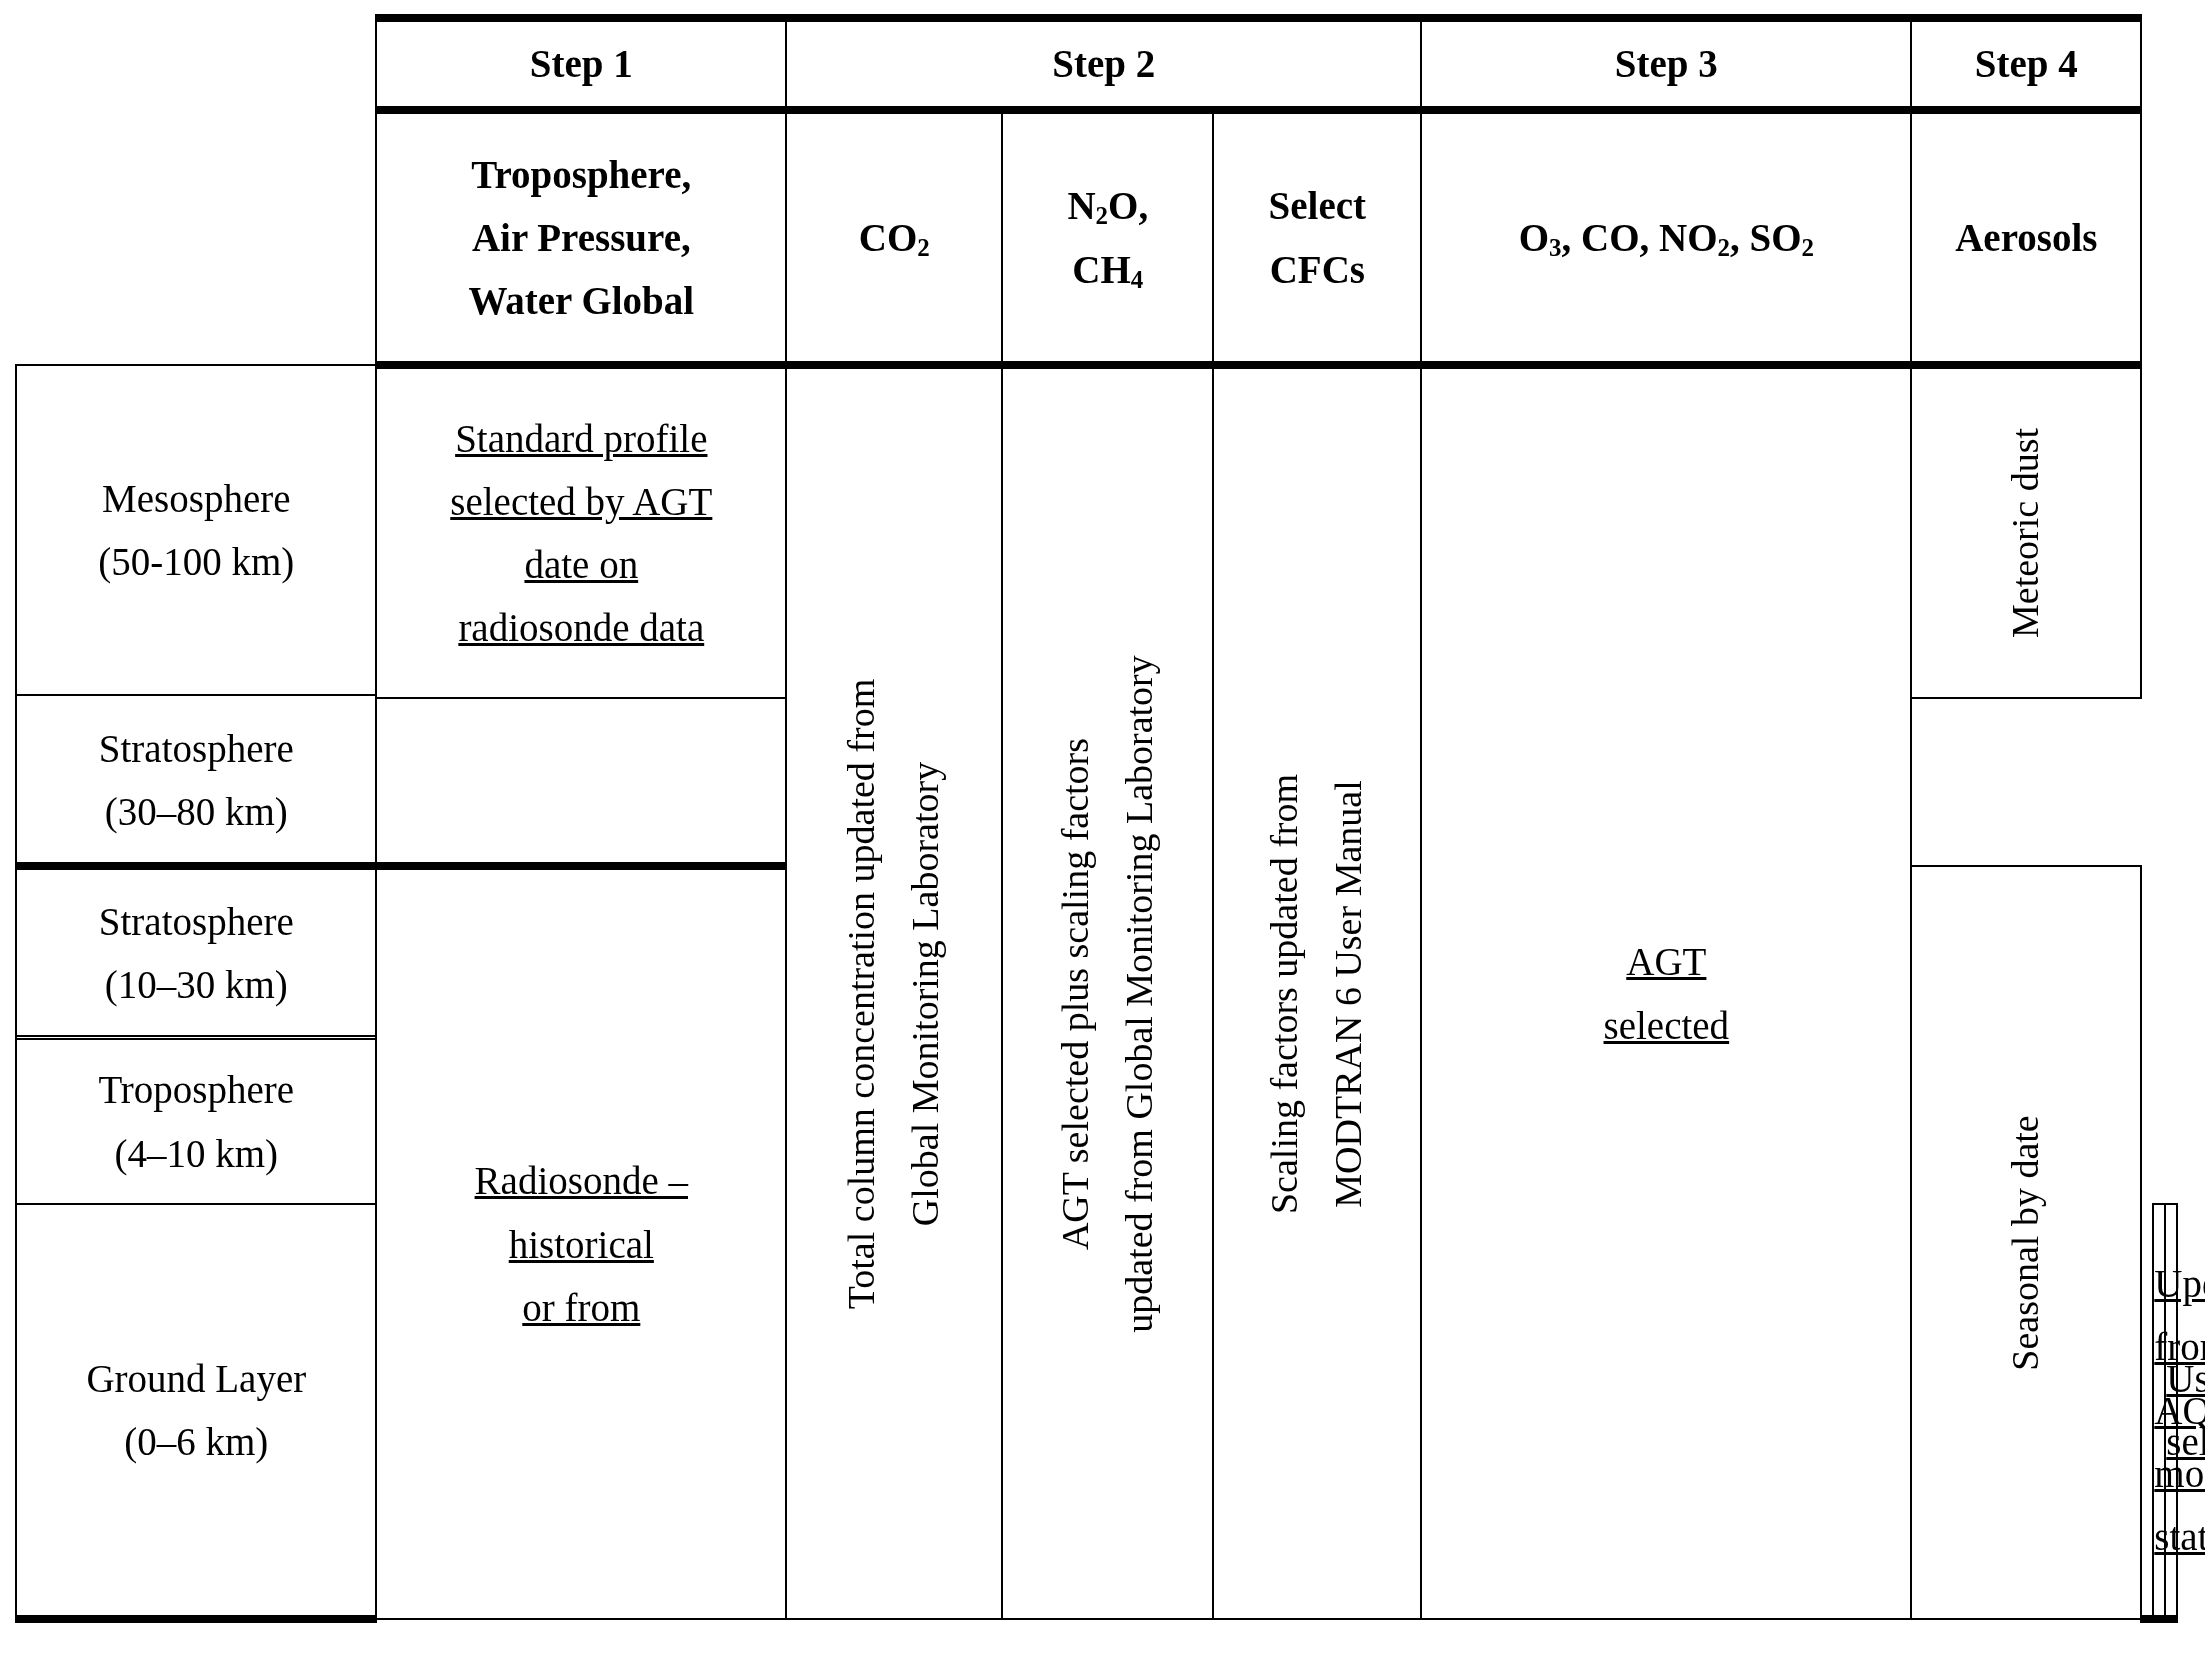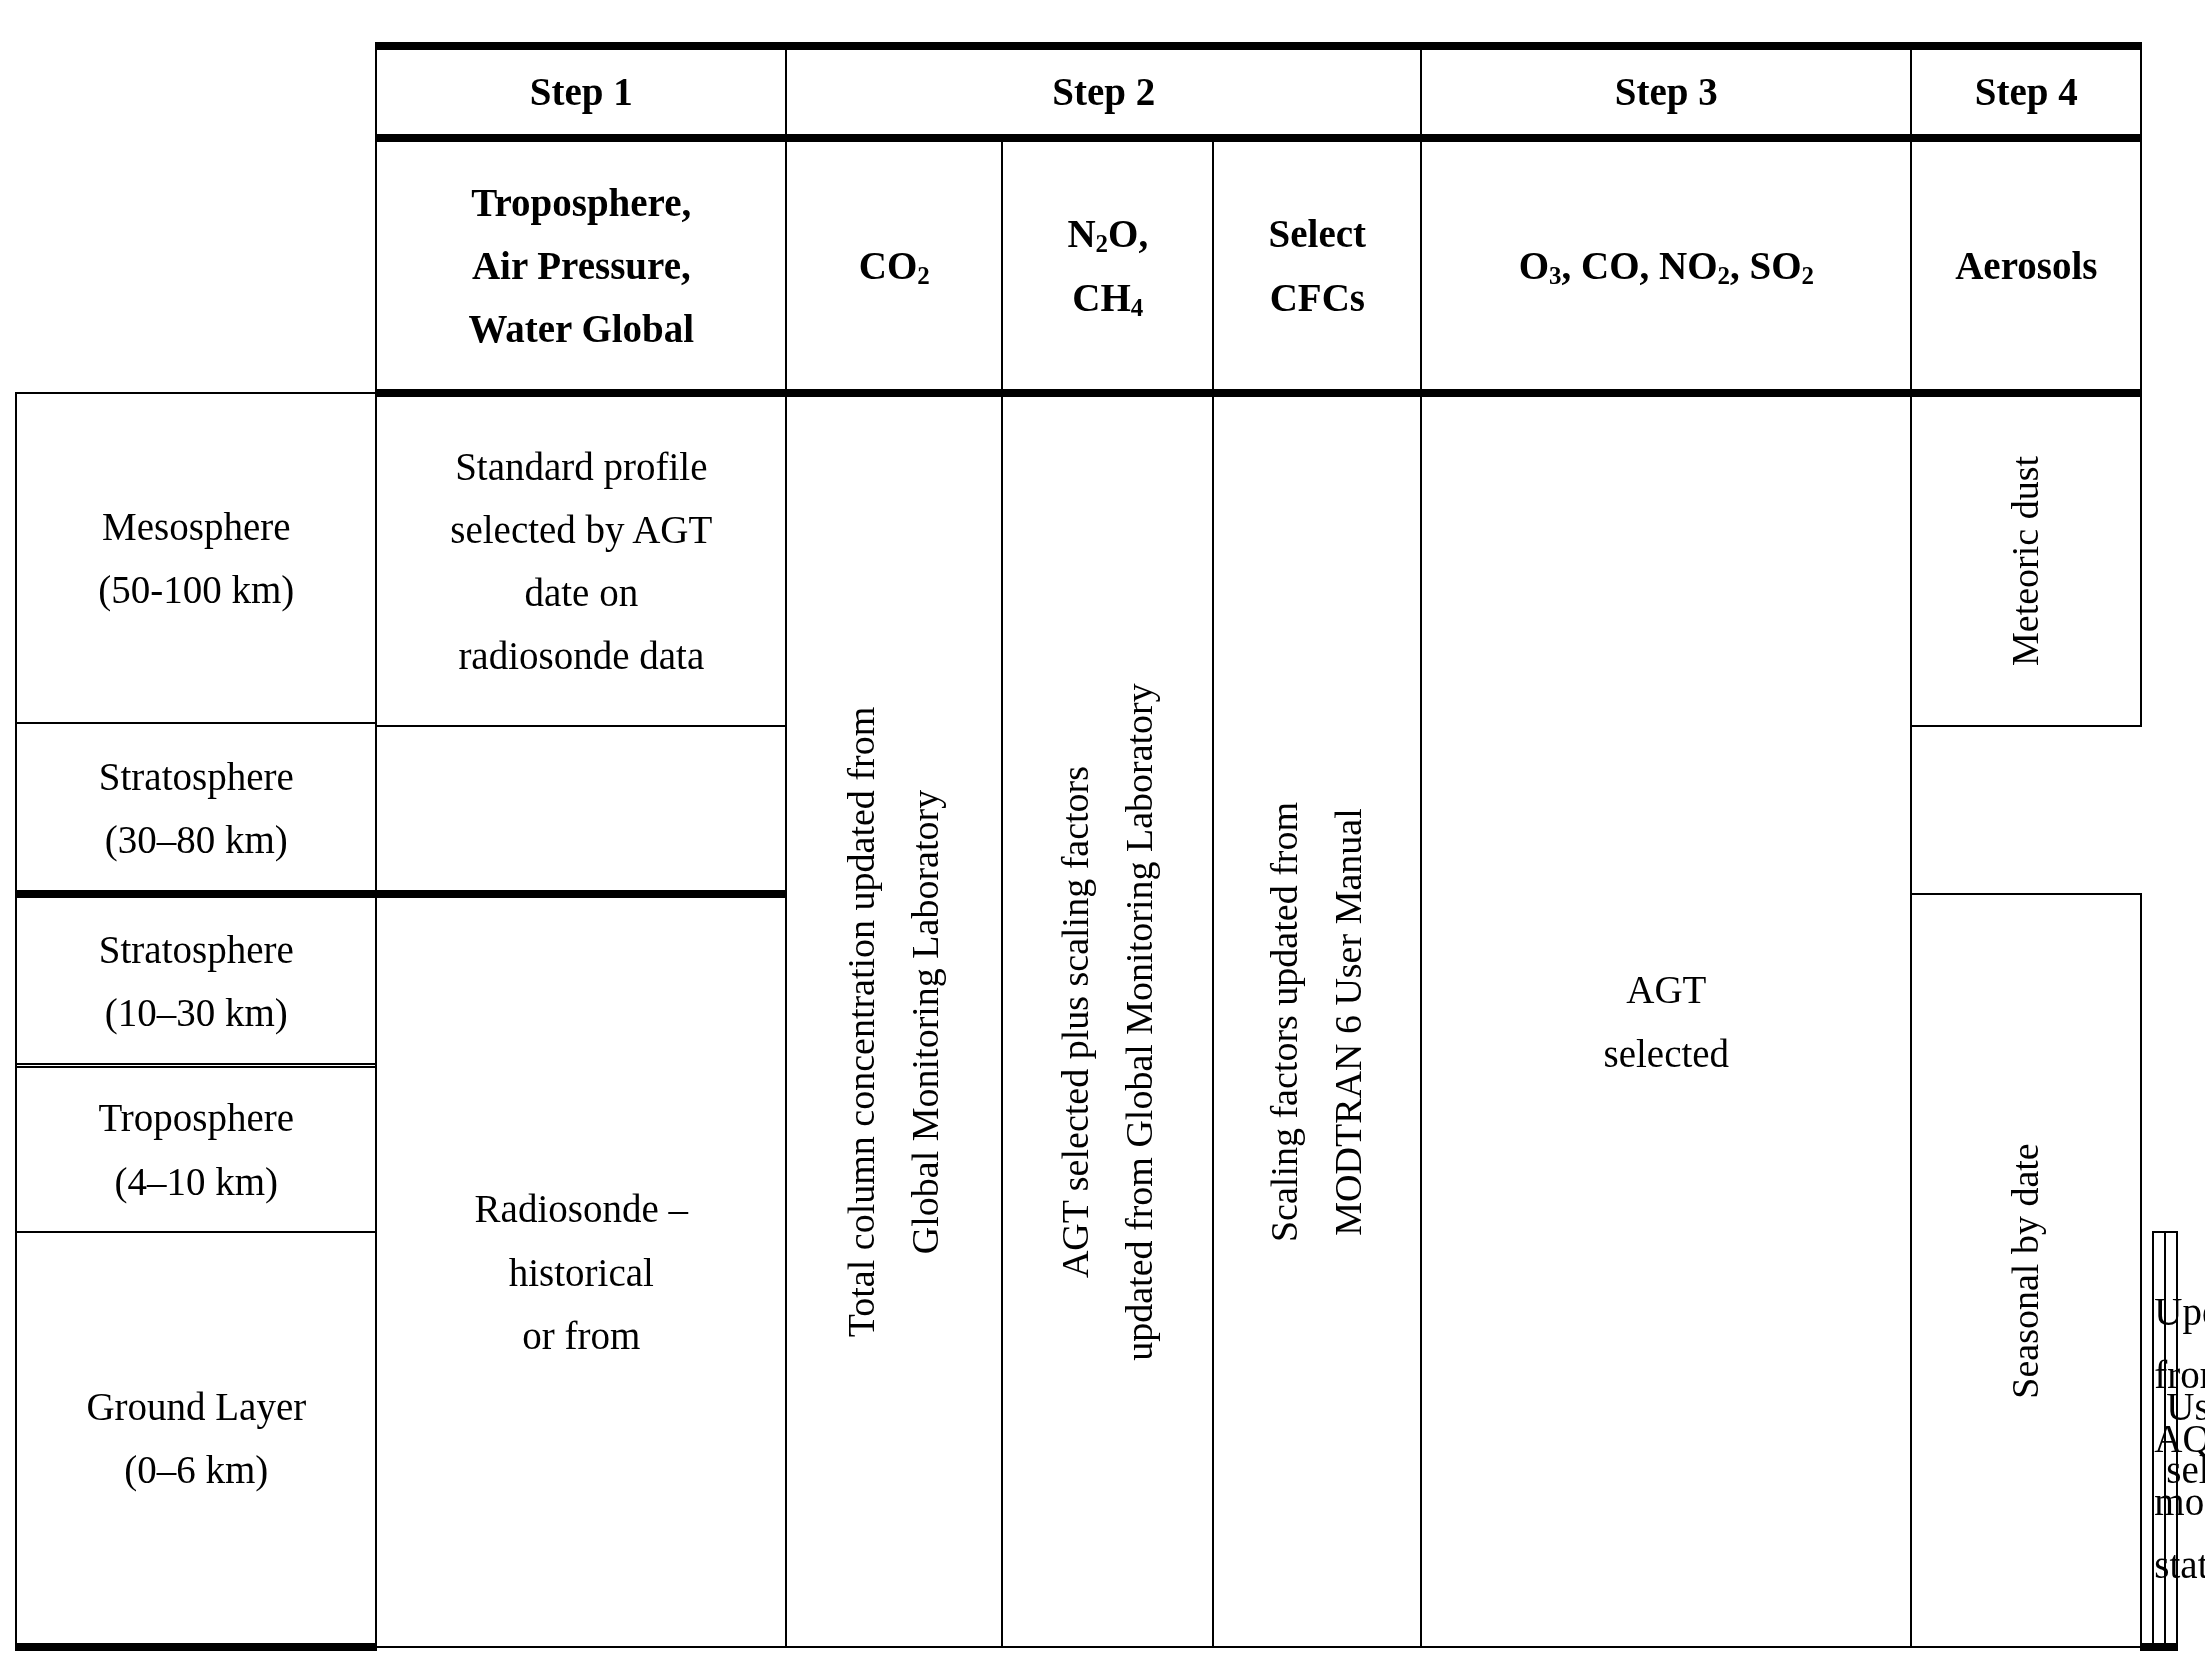--- a/index.html
+++ b/index.html
@@ -6,21 +6,21 @@
   body{
     width:2205px;height:1658px;
     font-family:"Liberation Serif","DejaVu Serif",serif;
     color:#000000;
     -webkit-font-smoothing:antialiased;
   }
   #sheet{position:relative;width:2205px;height:1658px;overflow:hidden;}
 
   table.matrix{
     position:absolute;
-    left:15.3px; top:42px;
+    left:15.3px; top:14px;
     width:2163px; height:1609px;
     border-collapse:collapse;
     table-layout:fixed;
   }
   table.matrix td{
     border:2.1px solid #000;
     padding:0;
     text-align:center;
     vertical-align:middle;
     line-height:1.62;
@@ -39,21 +39,21 @@
 
   .rowlab{
     text-align:left;
     padding-left:19.5px;
     font-size:40px;
     line-height:1.55;
   }
   .rowlab .ln{display:block;}
 
   .body-cell{font-size:40px;padding:7px 12.6px;}
-  .body-cell .ln{display:block;}
+  .body-cell .ln{display:block;text-decoration:underline;}
 
   
   .rot{position:relative;padding:0;}
   .rot .rotwrap{
     position:absolute;
     left:50%; top:50%;
     transform:translate(-50%,-50%) rotate(-90deg);
     transform-origin:center center;
     white-space:nowrap;
     font-size:38px;

